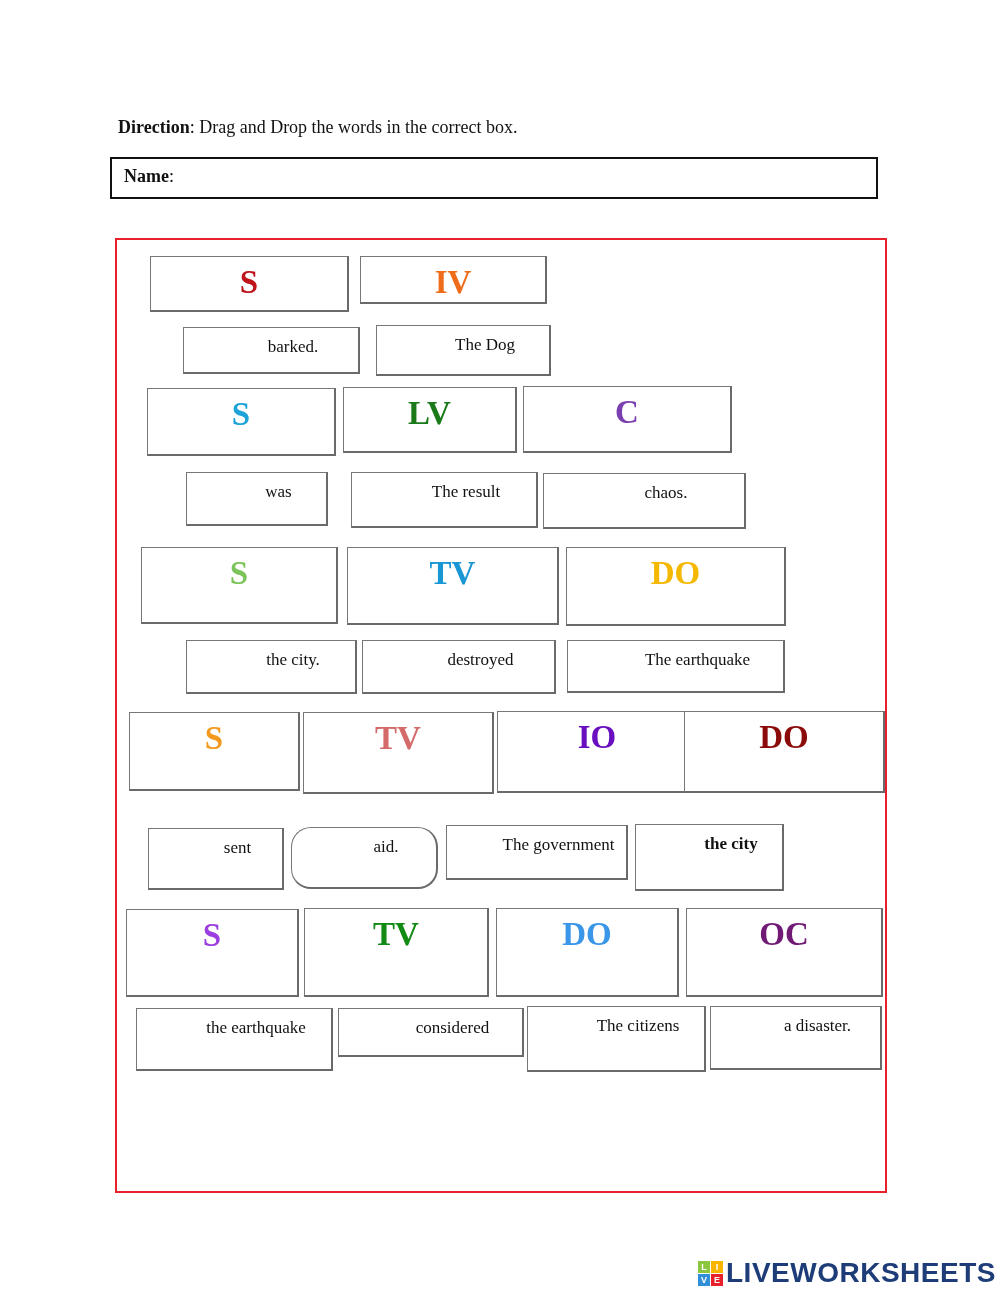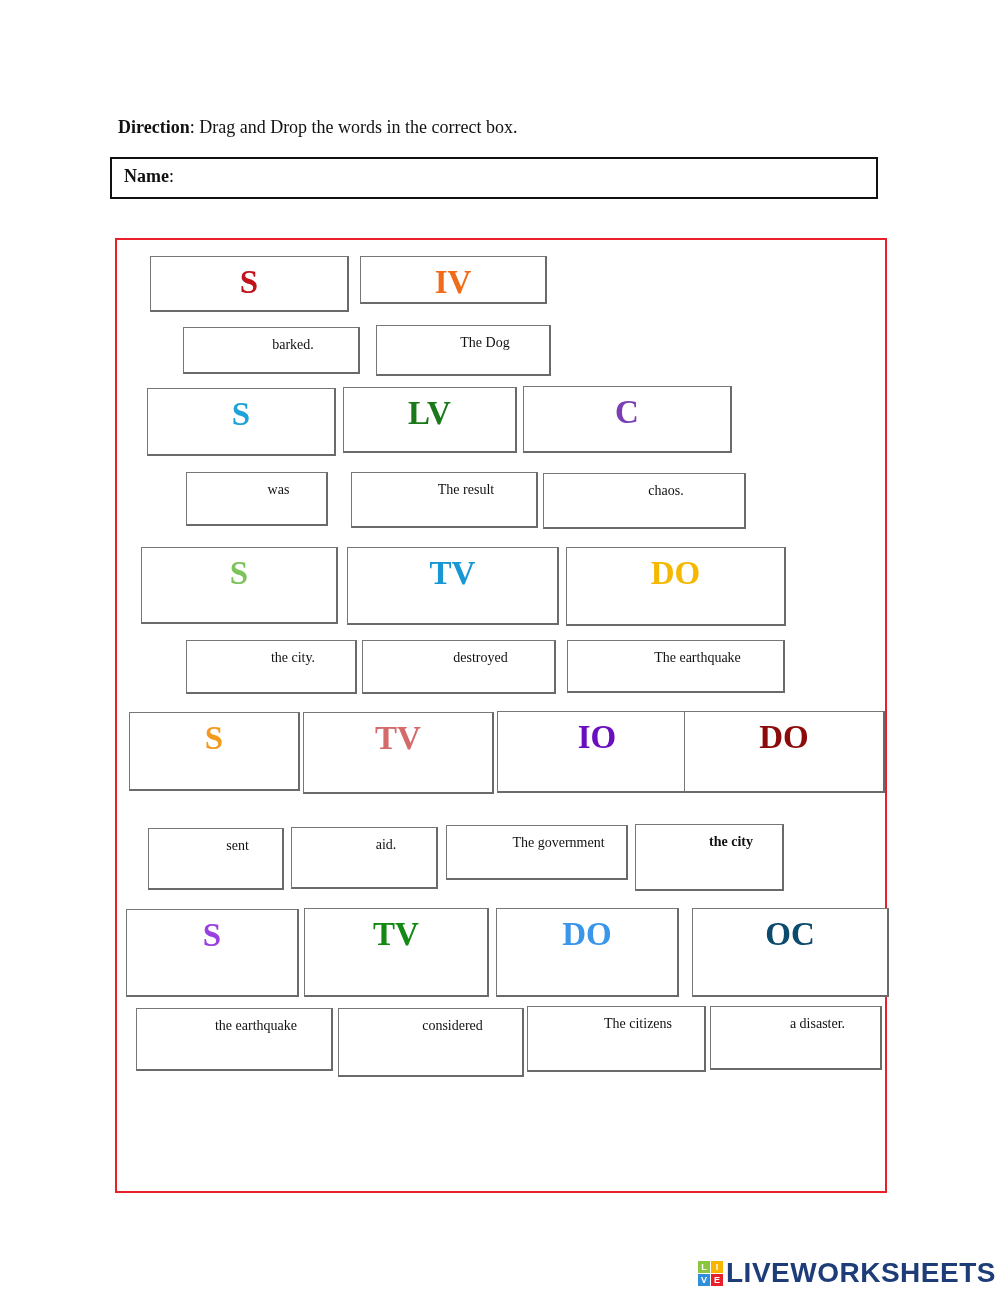--- a/index.html
+++ b/index.html
@@ -10,21 +10,21 @@
   .name-box { position:absolute; left:110px; top:157px; width:768px; height:42px;
               border:2px solid #111; box-sizing:border-box; }
   .name-label { position:absolute; left:12px; top:7px; font-size:18px; }
   .name-label b { font-weight:bold;margin-top:33px; }
   .board { position:absolute; left:115px; top:238px; width:772px; height:955px;
            border:2px solid #e8202a; box-sizing:border-box; }
   .box { position:absolute; box-sizing:border-box; border:1px solid #777;
          border-right:2px solid #6a6a6a; border-bottom:2px solid #6a6a6a;
          background:#fff; display:flex; justify-content:center; }
   .label { font-weight:bold; font-size:33px; align-items:flex-start; padding-top:7px; }
-  .word { font-size:14px; align-items:flex-start; padding-top:9px; cursor:grab;padding-left:44px; }
+  .word { font-size:17px; align-items:flex-start; padding-top:9px; cursor:grab;padding-left:44px; }
   .logo { position:absolute; left:698px; top:1257px; display:flex; align-items:center; }
   .live-grid { display:grid; grid-template-columns:12px 12px; grid-template-rows:12px 12px; gap:1px; margin-right:3px; }
   .live-grid span { font-family:"Liberation Sans", sans-serif; font-weight:bold; font-size:9px; color:#fff;
                     display:flex; align-items:center; justify-content:center; }
   .logo-text { font-family:"Liberation Sans", sans-serif; font-weight:bold; font-size:28px;
                color:#1d3c78; letter-spacing:0.5px; }
 </style>
 </head>
 <body>
 
@@ -51,29 +51,29 @@
     <div class="box label" style="left: 347px; top: 547px; width: 212px; height: 78px; color: rgb(25, 150, 212);">TV</div>
     <div class="box label" style="left: 566px; top: 547px; width: 220px; height: 79px; color: rgb(245, 184, 0);">DO</div>
     <div class="box word" style="left: 186px; top: 640px; width: 171px; height: 54px;">the city.</div>
     <div class="box word" style="left: 362px; top: 640px; width: 194px; height: 54px;">destroyed</div>
     <div class="box word" style="left: 567px; top: 640px; width: 218px; height: 53px;">The earthquake</div>
     <div class="box label" style="left: 129px; top: 712px; width: 171px; height: 79px; color: rgb(243, 154, 30);">S</div>
     <div class="box label" style="left: 303px; top: 712px; width: 191px; height: 82px; color: rgb(212, 106, 106);">TV</div>
     <div class="box label" style="left: 497px; top: 711px; width: 201px; height: 82px; color: rgb(106, 15, 192);">IO</div>
     <div class="box label" style="left: 684px; top: 711px; width: 201px; height: 82px; color: rgb(139, 10, 10);">DO</div>
     <div class="box word" style="left: 148px; top: 828px; width: 136px; height: 62px;">sent</div>
-    <div class="box word" style="left: 291px; top: 827px; width: 147px; height: 62px;">aid.</div>
+    <div class="box word" style="left: 291px; top: 827px; width: 147px; height: 62px; border-radius: 20px;">aid.</div>
     <div class="box word" style="left: 446px; top: 825px; width: 182px; height: 55px;">The government</div>
     <div class="box word" style="left: 635px; top: 824px; width: 149px; height: 67px; font-weight: bold;">the city</div>
     <div class="box label" style="left: 126px; top: 909px; width: 173px; height: 88px; color: rgb(155, 63, 224);">S</div>
     <div class="box label" style="left: 304px; top: 908px; width: 185px; height: 89px; color: rgb(19, 138, 19);">TV</div>
     <div class="box label" style="left: 496px; top: 908px; width: 183px; height: 89px; color: rgb(58, 150, 232);">DO</div>
-    <div class="box label" style="left: 686px; top: 908px; width: 197px; height: 89px; color: #0c4a6e; margin-left: 6px;">OC</div>
+    <div class="box label" style="left: 686px; top: 908px; width: 197px; height: 89px; color: #701a75;">OC</div>
     <div class="box word" style="left: 136px; top: 1008px; width: 197px; height: 63px;">the earthquake</div>
-    <div class="box word" style="left: 338px; top: 1008px; width: 186px; height: 69px;">considered</div>
+    <div class="box word" style="left: 338px; top: 1008px; width: 186px; height: 49px;">considered</div>
     <div class="box word" style="left: 527px; top: 1006px; width: 179px; height: 66px;">The citizens</div>
     <div class="box word" style="left: 710px; top: 1006px; width: 172px; height: 64px;">a disaster.</div>
   </div>
 
 <div class="logo">
   <div class="live-grid" id="live-grid">
       <span style="background: rgb(140, 198, 63);">L</span>
       <span style="background: rgb(247, 181, 0);">I</span>
       <span style="background: rgb(47, 143, 216);">V</span>
       <span style="background: rgb(232, 32, 42);">E</span>

